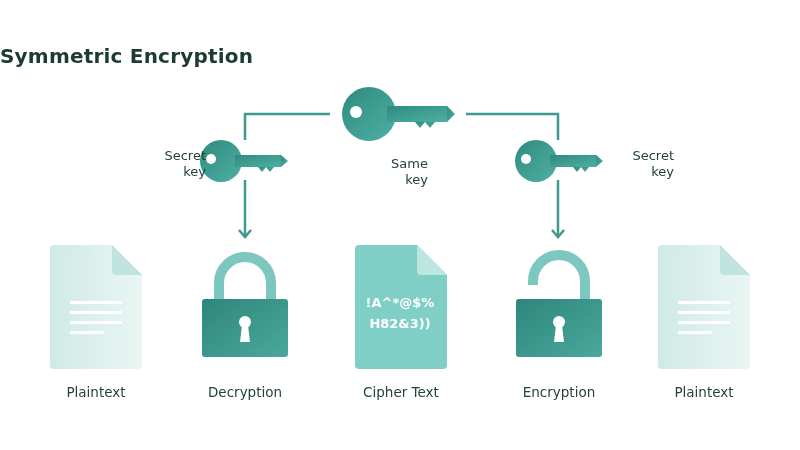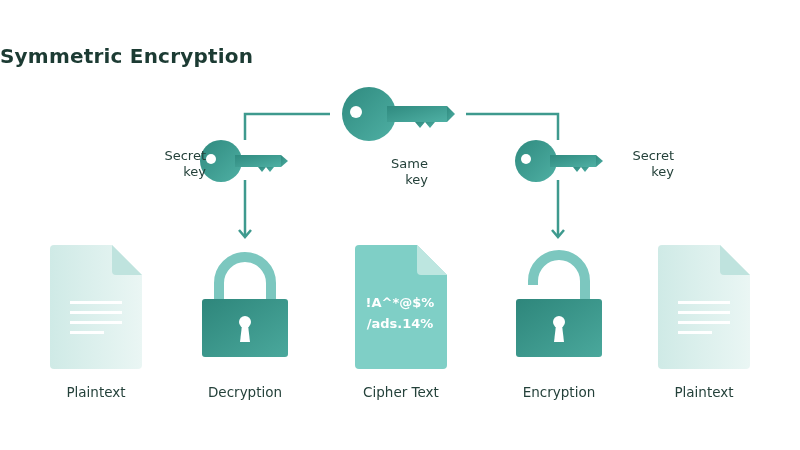--- a/index.html
+++ b/index.html
@@ -119,20 +119,20 @@
   <div>Same</div>
   <div>key</div>
 </div>
 <div class="lbl" style="left:598px; top:148px; width:76px;">
   <div>Secret</div>
   <div>key</div>
 </div>
 
 <div class="cipher">
   <div>!A^*@$%</div>
-  <div>/ads.14%</div>
+  <div>H82&amp;3))</div>
 </div>
 
 <div class="bottom" style="left:26px;">Plaintext</div>
 <div class="bottom" style="left:175px;">Decryption</div>
 <div class="bottom" style="left:331px;">Cipher Text</div>
 <div class="bottom" style="left:489px;">Encryption</div>
 <div class="bottom" style="left:634px;">Plaintext</div>
 
 </body></html>

